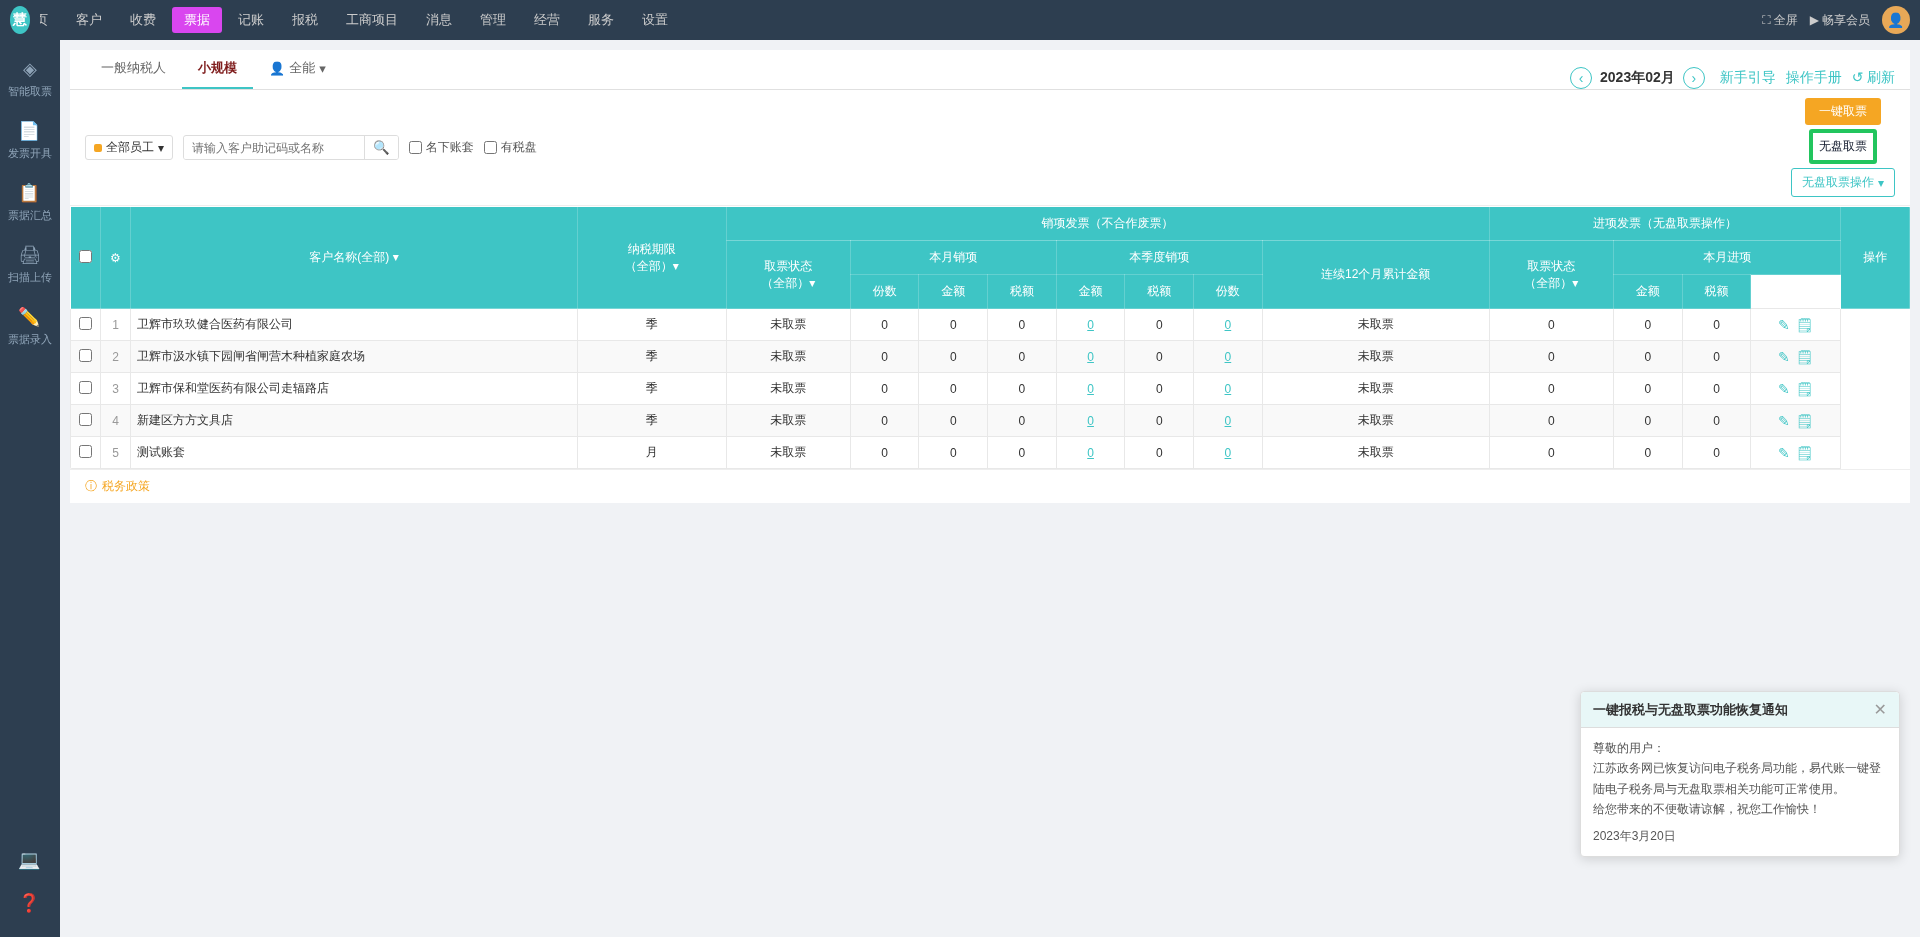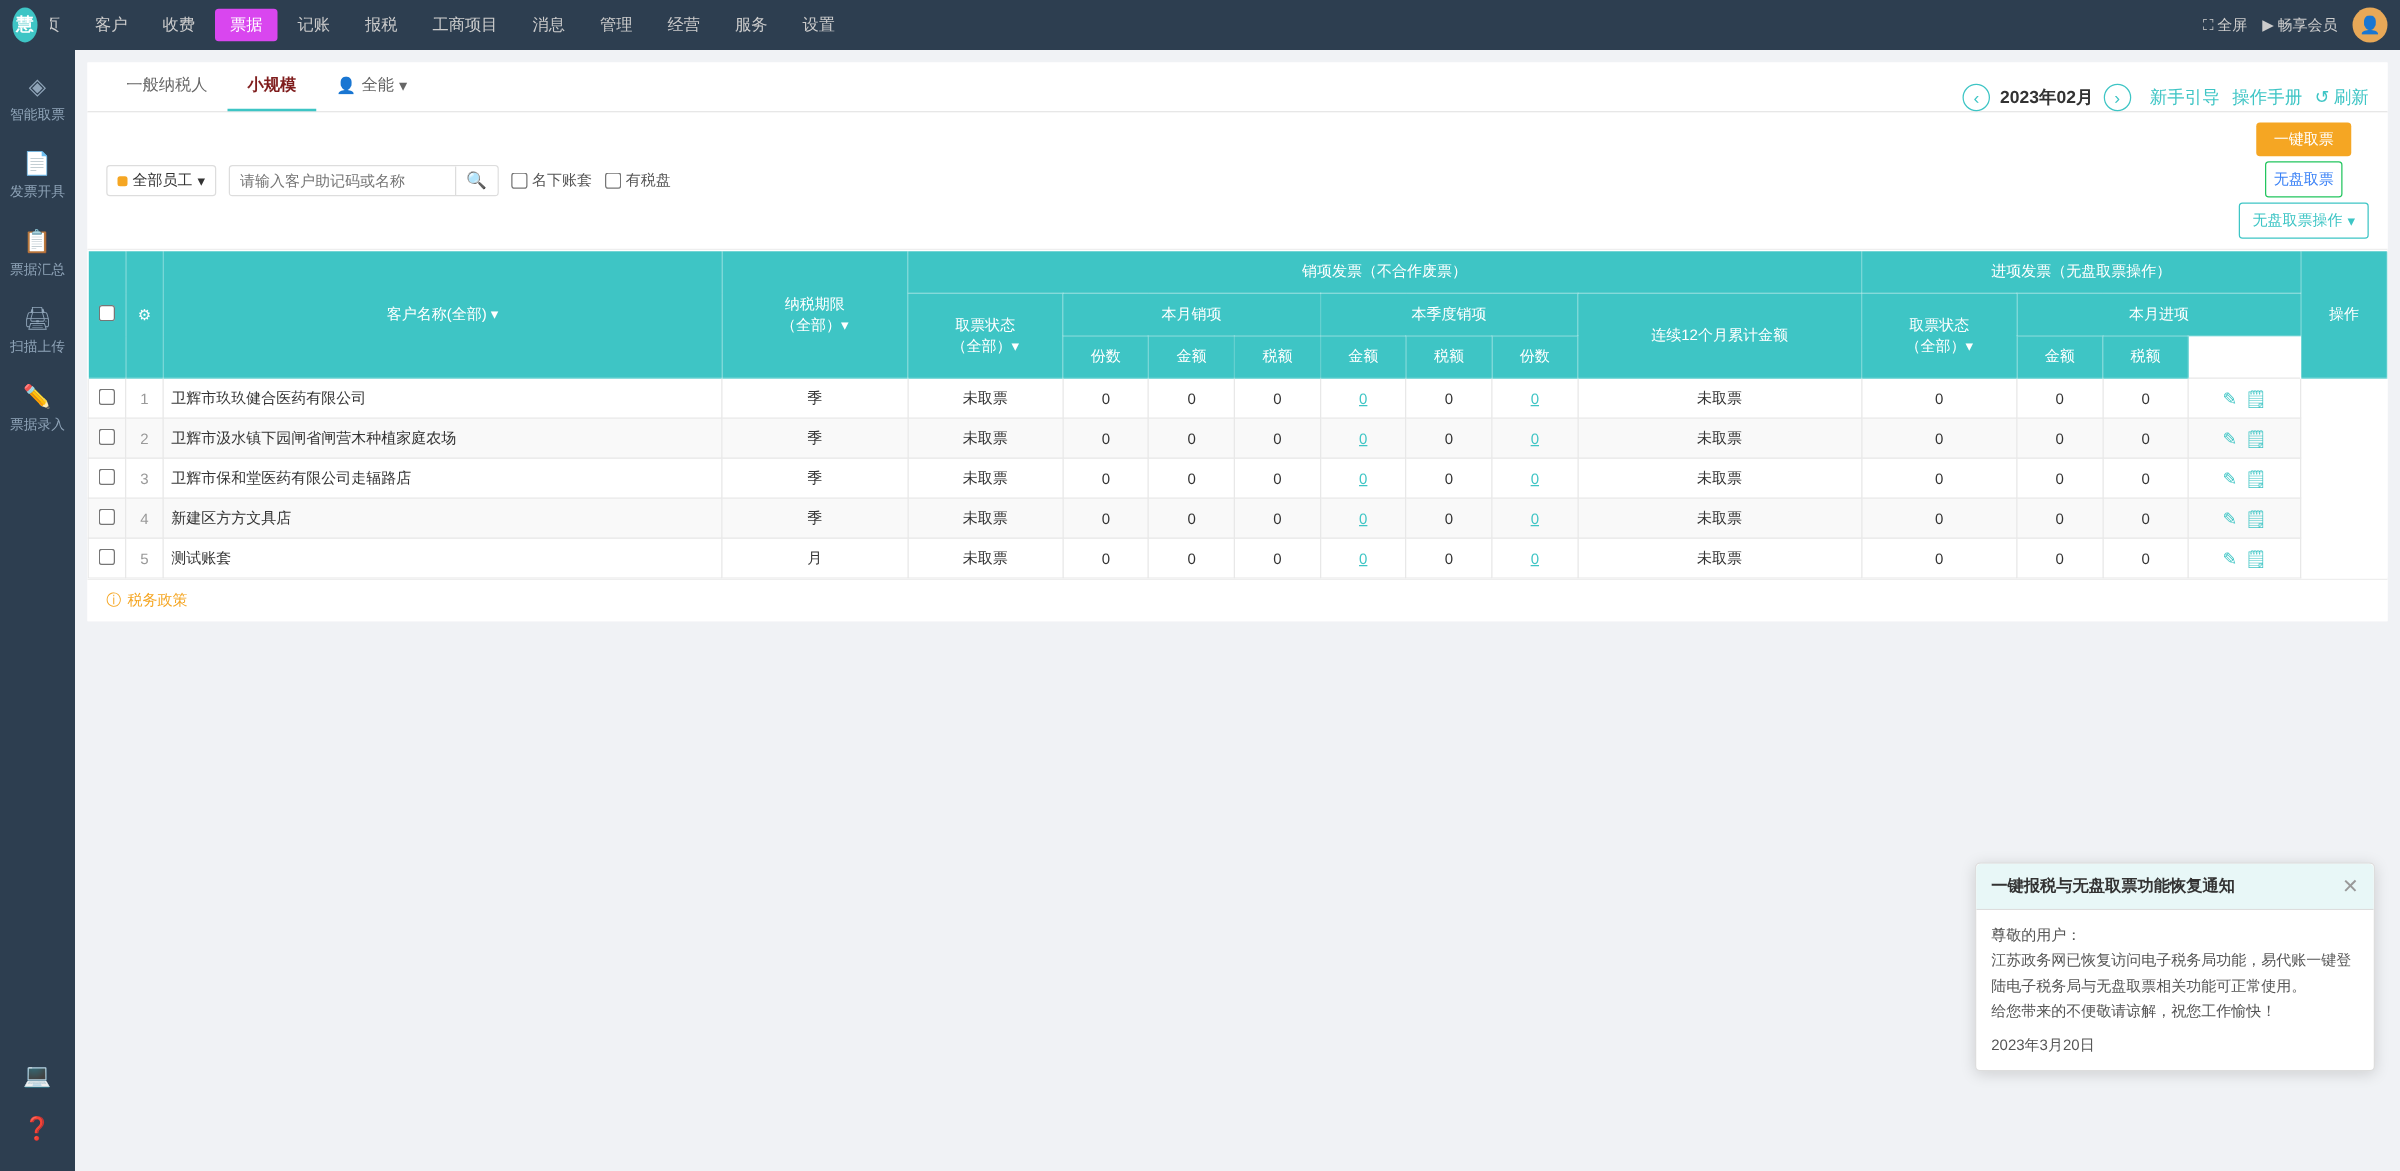--- a/index.html
+++ b/index.html
@@ -242,22 +242,22 @@
       color: white;
       border: none;
       padding: 5px 14px;
       border-radius: 3px;
       cursor: pointer;
       font-size: 12px;
       white-space: nowrap;
     }
     .btn-outline-teal {
       background: white;
-      color: #3b82f6;
-      border: 1px solid #22c55e;
+      color: #0f172a;
+      border: 4px solid #22c55e;
       padding: 5px 6px;
       border-radius: 3px;
       cursor: pointer;
       font-size: 12px;
       white-space: nowrap;
     }
     .btn-dropdown {
       background: white;
       color: #3ec5c5;
       border: 1px solid #3ec5c5;

